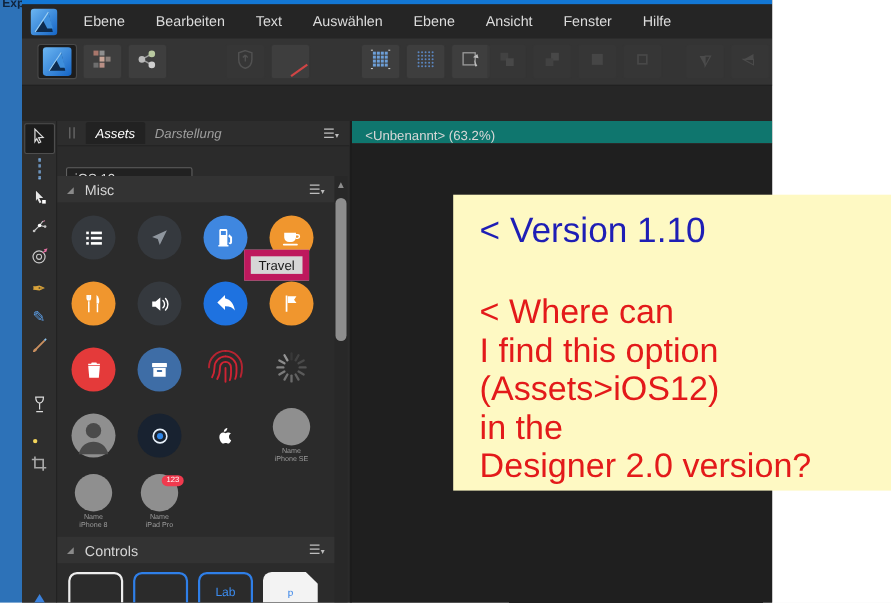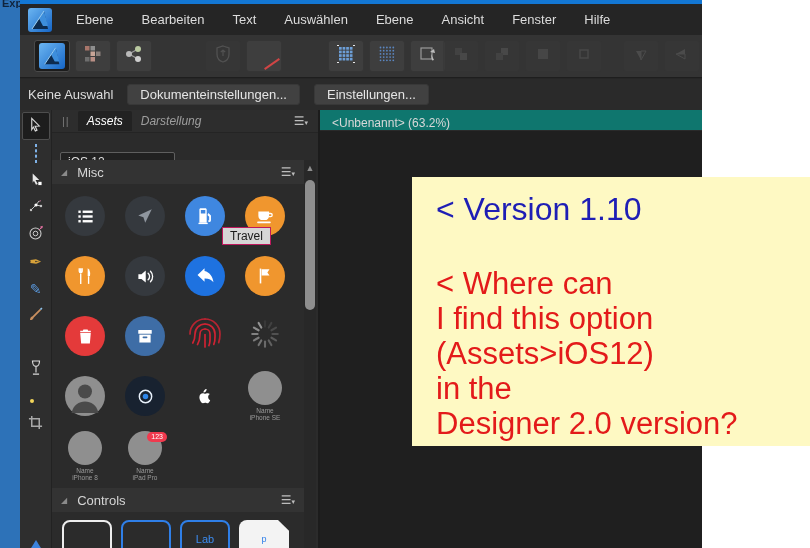--- a/index.html
+++ b/index.html
@@ -83,21 +83,21 @@
   .ct-outline-blue  { border:2px solid #2f7fe8; color:#3c8cf0; }
   .ct-fill-white { background:#f3f3f3; color:#2f7fe8; font-size:9px;
     clip-path:polygon(0 0, 78% 0, 100% 28%, 100% 100%, 0 100%); border-radius:8px; }
 
   #panel-scrollbar { position:absolute; right:2px; top:50px; width:12px; height:388px; background:#282828; }
   #scroll-up { color:#8d8d8d; font-size:9px; text-align:center; line-height:16px; }
   #scroll-thumb { position:absolute; left:1px; top:20px; width:10px; height:130px;
     background:#8e8e8e; border-radius:5px; }
 
   #tooltip { position:absolute; left:170px; top:117px; background:#d6d6d6;
-    border:1px solid #be185d; color:#1a1a1a; font-size:12px; padding:1px 7px; z-index:30; }
+    border:6px solid #be185d; color:#1a1a1a; font-size:12px; padding:1px 7px; z-index:30; }
 
   #doc-tabbar { left:300px; top:110px; width:382px; height:21px; background:#0f766e;
     border-bottom:1px solid #2a2a2a; display:flex; align-items:flex-end; }
   #doc-tab-label { color:#d8d8d8; font-size:12px; margin-left:12px; }
   #doc-area { left:300px; top:131px; width:382px; height:417px; background:#1f1f1f; }
 
   
   #annotation { left:412px; top:177px; width:398px; height:269px; background:#fef9c3; z-index:10; }
   #note-blue { color:#1e1eb5; font-size:32px; margin:14px 0 0 24px; }
   #note-red  { color:#e31a1a; font-size:31px; line-height:35px; margin:38px 0 0 24px; }
@@ -295,25 +295,20 @@
           </div>
           <div class="tb-btn disabled">
             <span><svg width="16" height="16" viewBox="0 0 16 16">
                 <path d="M2 8h12M2 8l9-5v5z" fill="#5f5f5f"></path>
                 <path d="M2 8l9 5V8z" fill="none" stroke="#5f5f5f"></path>
               </svg></span>
           </div>
         </div>
       </div>
 
-    <div id="context-bar" class="abs">
-      <span id="selection-label">Keine Auswahl</span>
-      <span class="ctx-btn">Dokumenteinstellungen...</span>
-      <span class="ctx-btn">Einstellungen...</span>
-    </div>
 
     <div id="tools-col" class="abs">
         <div class="tool selected">
           <span><svg width="15" height="16" viewBox="0 0 16 16">
               <path d="M4 1l8 8-4.4.3 2 4.2-1.8.9-2-4.2L4 13z" fill="none" stroke="#dcdcdc" stroke-width="1.2"></path>
             </svg></span>
         </div>
         <div class="tool">
           <span><span class="artboard-glyph"></span></span>
         </div>

